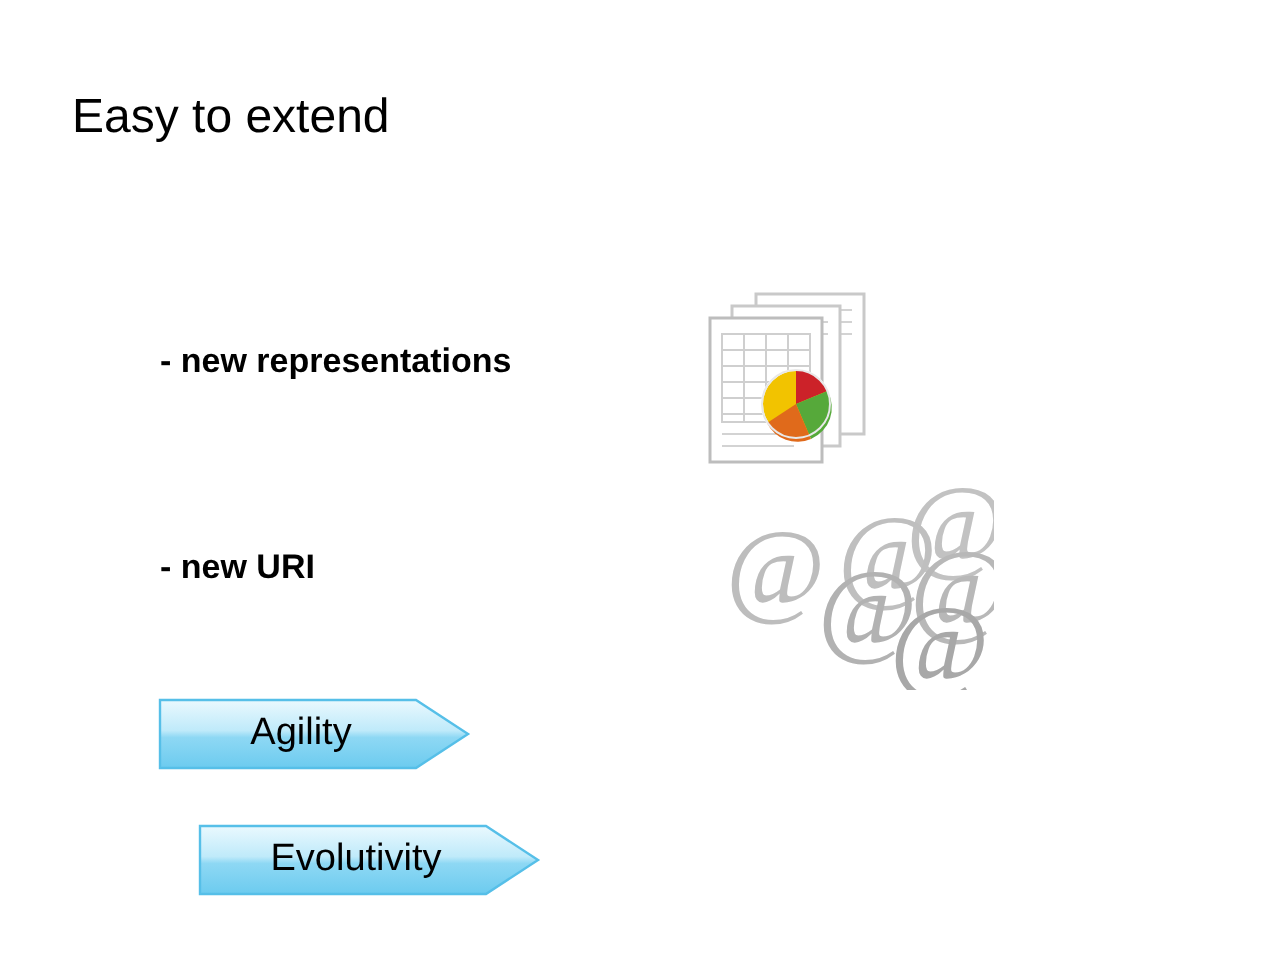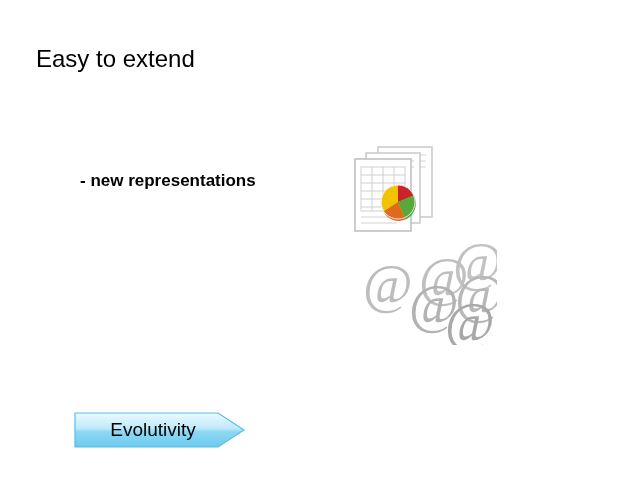--- a/index.html
+++ b/index.html
@@ -47,21 +47,21 @@
   .bullet-1 { top: 171px; }
   .bullet-2 { top: 274px; }
 
   
   .banner {
     position: absolute;
     width: 160px;
     height: 42px;
   }
   .banner-1 { left: 78px; top: 346px; }
-  .banner-2 { left: 73px; top: 409px; }
+  .banner-2 { left: 98px; top: 409px; }
   .banner svg {
     position: absolute;
     left: 0;
     top: 0;
     display: block;
   }
   .banner-label {
     position: absolute;
     left: 0;
     top: 0;
@@ -99,20 +99,21 @@
 </head>
 <body>
 
 <div class="slide">
 
   <div class="title">Easy to extend</div>
 
 
   <div class="bullet bullet-1">- new representations</div>
 
+  <div class="bullet bullet-2">- new URI</div>
 
   <div class="docs">
     <svg width="100" height="95" viewBox="0 0 100 95" xmlns="http://www.w3.org/2000/svg">
       <g>
 
         <rect x="26" y="2" width="54" height="70" fill="#ffffff" stroke="#c9c9c9" stroke-width="1.5"></rect>
         <g stroke="#d3d3d3" stroke-width="1">
           <line x1="32" y1="10" x2="74" y2="10"></line>
           <line x1="32" y1="16" x2="74" y2="16"></line>
           <line x1="32" y1="22" x2="74" y2="22"></line>
@@ -159,20 +160,34 @@
         <text x="96" y="40" fill="#c2c2c2">@</text>
         <text x="62" y="55" fill="#bfbfbf">@</text>
         <text x="98" y="72" fill="#b8b8b8">@</text>
         <text x="6" y="62" fill="#bdbdbd">@</text>
         <text x="52" y="82" fill="#b2b2b2">@</text>
         <text x="88" y="100" fill="#a8a8a8">@</text>
       </g>
     </svg>
   </div>
 
+  <div class="banner banner-1">
+    <svg width="160" height="42" viewBox="0 0 160 42" xmlns="http://www.w3.org/2000/svg">
+      <defs>
+        <linearGradient id="bg1" x1="0" y1="0" x2="0" y2="1">
+          <stop offset="0%" stop-color="#eaf9fe"></stop>
+          <stop offset="45%" stop-color="#bfeafa"></stop>
+          <stop offset="55%" stop-color="#8ed8f4"></stop>
+          <stop offset="100%" stop-color="#6ccbef"></stop>
+        </linearGradient>
+      </defs>
+      <path d="M2 4 L130 4 L156 21 L130 38 L2 38 Z" fill="url(#bg1)" stroke="#56bfe8" stroke-width="1.2"></path>
+    </svg>
+    <div class="banner-label">Agility</div>
+  </div>
 
   <div class="banner banner-2">
     <svg width="175" height="42" viewBox="0 0 175 42" xmlns="http://www.w3.org/2000/svg">
       <defs>
         <linearGradient id="bg2" x1="0" y1="0" x2="0" y2="1">
           <stop offset="0%" stop-color="#eaf9fe"></stop>
           <stop offset="45%" stop-color="#bfeafa"></stop>
           <stop offset="55%" stop-color="#8ed8f4"></stop>
           <stop offset="100%" stop-color="#6ccbef"></stop>
         </linearGradient>

